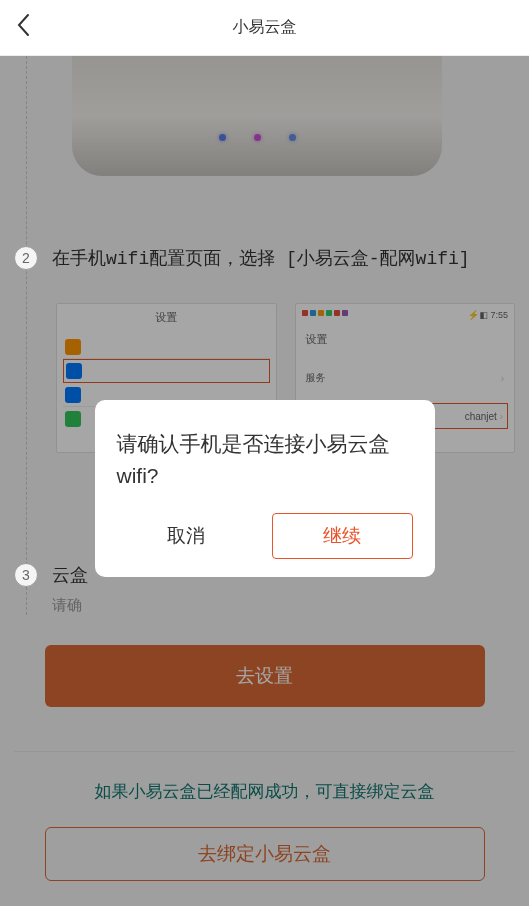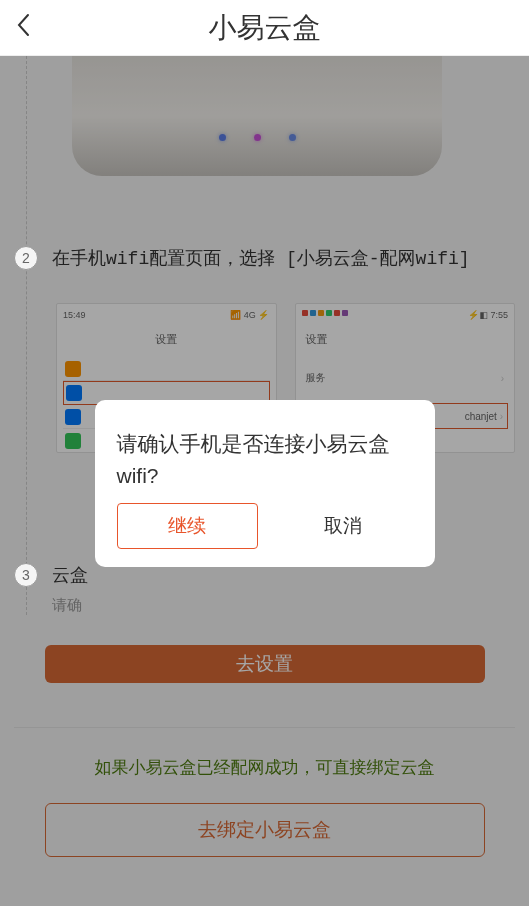--- a/index.html
+++ b/index.html
@@ -27,21 +27,21 @@
       position: absolute;
       left: 16px;
       top: 50%;
       transform: translateY(-50%);
       font-size: 24px;
       cursor: pointer;
     }
     .header-title {
       width: 100%;
       text-align: center;
-      font-size: 28px;
+      font-size: 16px;
       color: #333;
     }
     .content {
       padding: 0 14px;
     }
     .timeline {
       position: relative;
     }
     .timeline-line {
       position: absolute;
@@ -155,40 +155,40 @@
     .icon-blue { background: #007aff; }
     .icon-blue2 { background: #007aff; }
     .icon-green { background: #34c759; }
     .phone-chevron {
       color: #ccc;
       font-size: 10px;
     }
     .primary-btn {
       margin: 30px auto 0;
       width: 440px;
-      height: 38px;
+      height: 62px;
       background: #d86935;
       color: #fff;
       font-size: 19px;
       border: none;
       border-radius: 6px;
       display: flex;
       align-items: center;
       justify-content: center;
       cursor: pointer;
     }
     .divider {
       height: 1px;
       background: #e5e5e5;
       margin: 44px 0 28px;
     }
     .info-text {
       text-align: center;
       font-size: 17px;
-      color: #4d7c0f;
+      color: #0f766e;
       margin-bottom: 24px;
     }
     .secondary-btn {
       margin: 8px auto;
       width: 440px;
       height: 54px;
       background: transparent;
       color: #d86935;
       font-size: 19px;
       border: 1.5px solid #d86935;
@@ -210,21 +210,21 @@
       transform: translate(-50%, 0);
       width: 340px;
       background: #fff;
       border-radius: 10px;
       padding: 28px 22px 18px;
     }
     .dialog-title {
       font-size: 21px;
       color: #333;
       line-height: 1.5;
-      margin-bottom: 12px;
+      margin-bottom: 22px;
     }
     .dialog-message {
       font-size: 17px;
       color: #888;
       text-align: center;
       line-height: 1.6;
       margin-bottom: 30px;
     }
     .dialog-buttons {
       display: flex;
@@ -301,24 +301,20 @@
       </div>
     </div>
 
     <div class="step">
       <div class="step-num">2</div>
       <div class="step-text">在手机wifi配置页面，选择 [小易云盒-配网wifi]</div>
     </div>
 
     <div class="phone-shots">
       <div class="phone">
-        <div class="phone-status">
-          <span>15:49</span>
-          <span>📶 4G ⚡</span>
-        </div>
         <div class="phone-settings-title">设置</div>
         <div class="phone-row">
           <div class="phone-icon icon-orange"></div>
         </div>
         <div class="phone-row highlighted">
           <div class="phone-icon icon-blue"></div>
         </div>
         <div class="phone-row">
           <div class="phone-icon icon-blue2"></div>
         </div>
@@ -372,16 +368,16 @@
   <div class="info-text">如果小易云盒已经配网成功，可直接绑定云盒</div>
 
   <button class="secondary-btn">去绑定小易云盒</button>
 </div>
 
 <div class="overlay"></div>
 
 <div class="dialog">
   <div class="dialog-title">请确认手机是否连接小易云盒wifi?</div>
   <div class="dialog-buttons">
+    <button class="dialog-btn dialog-btn-cancel">取消</button>
     <button class="dialog-btn dialog-btn-confirm">继续</button>
-    <button class="dialog-btn dialog-btn-cancel">取消</button>
   </div>
 </div>
 
 </body></html>

